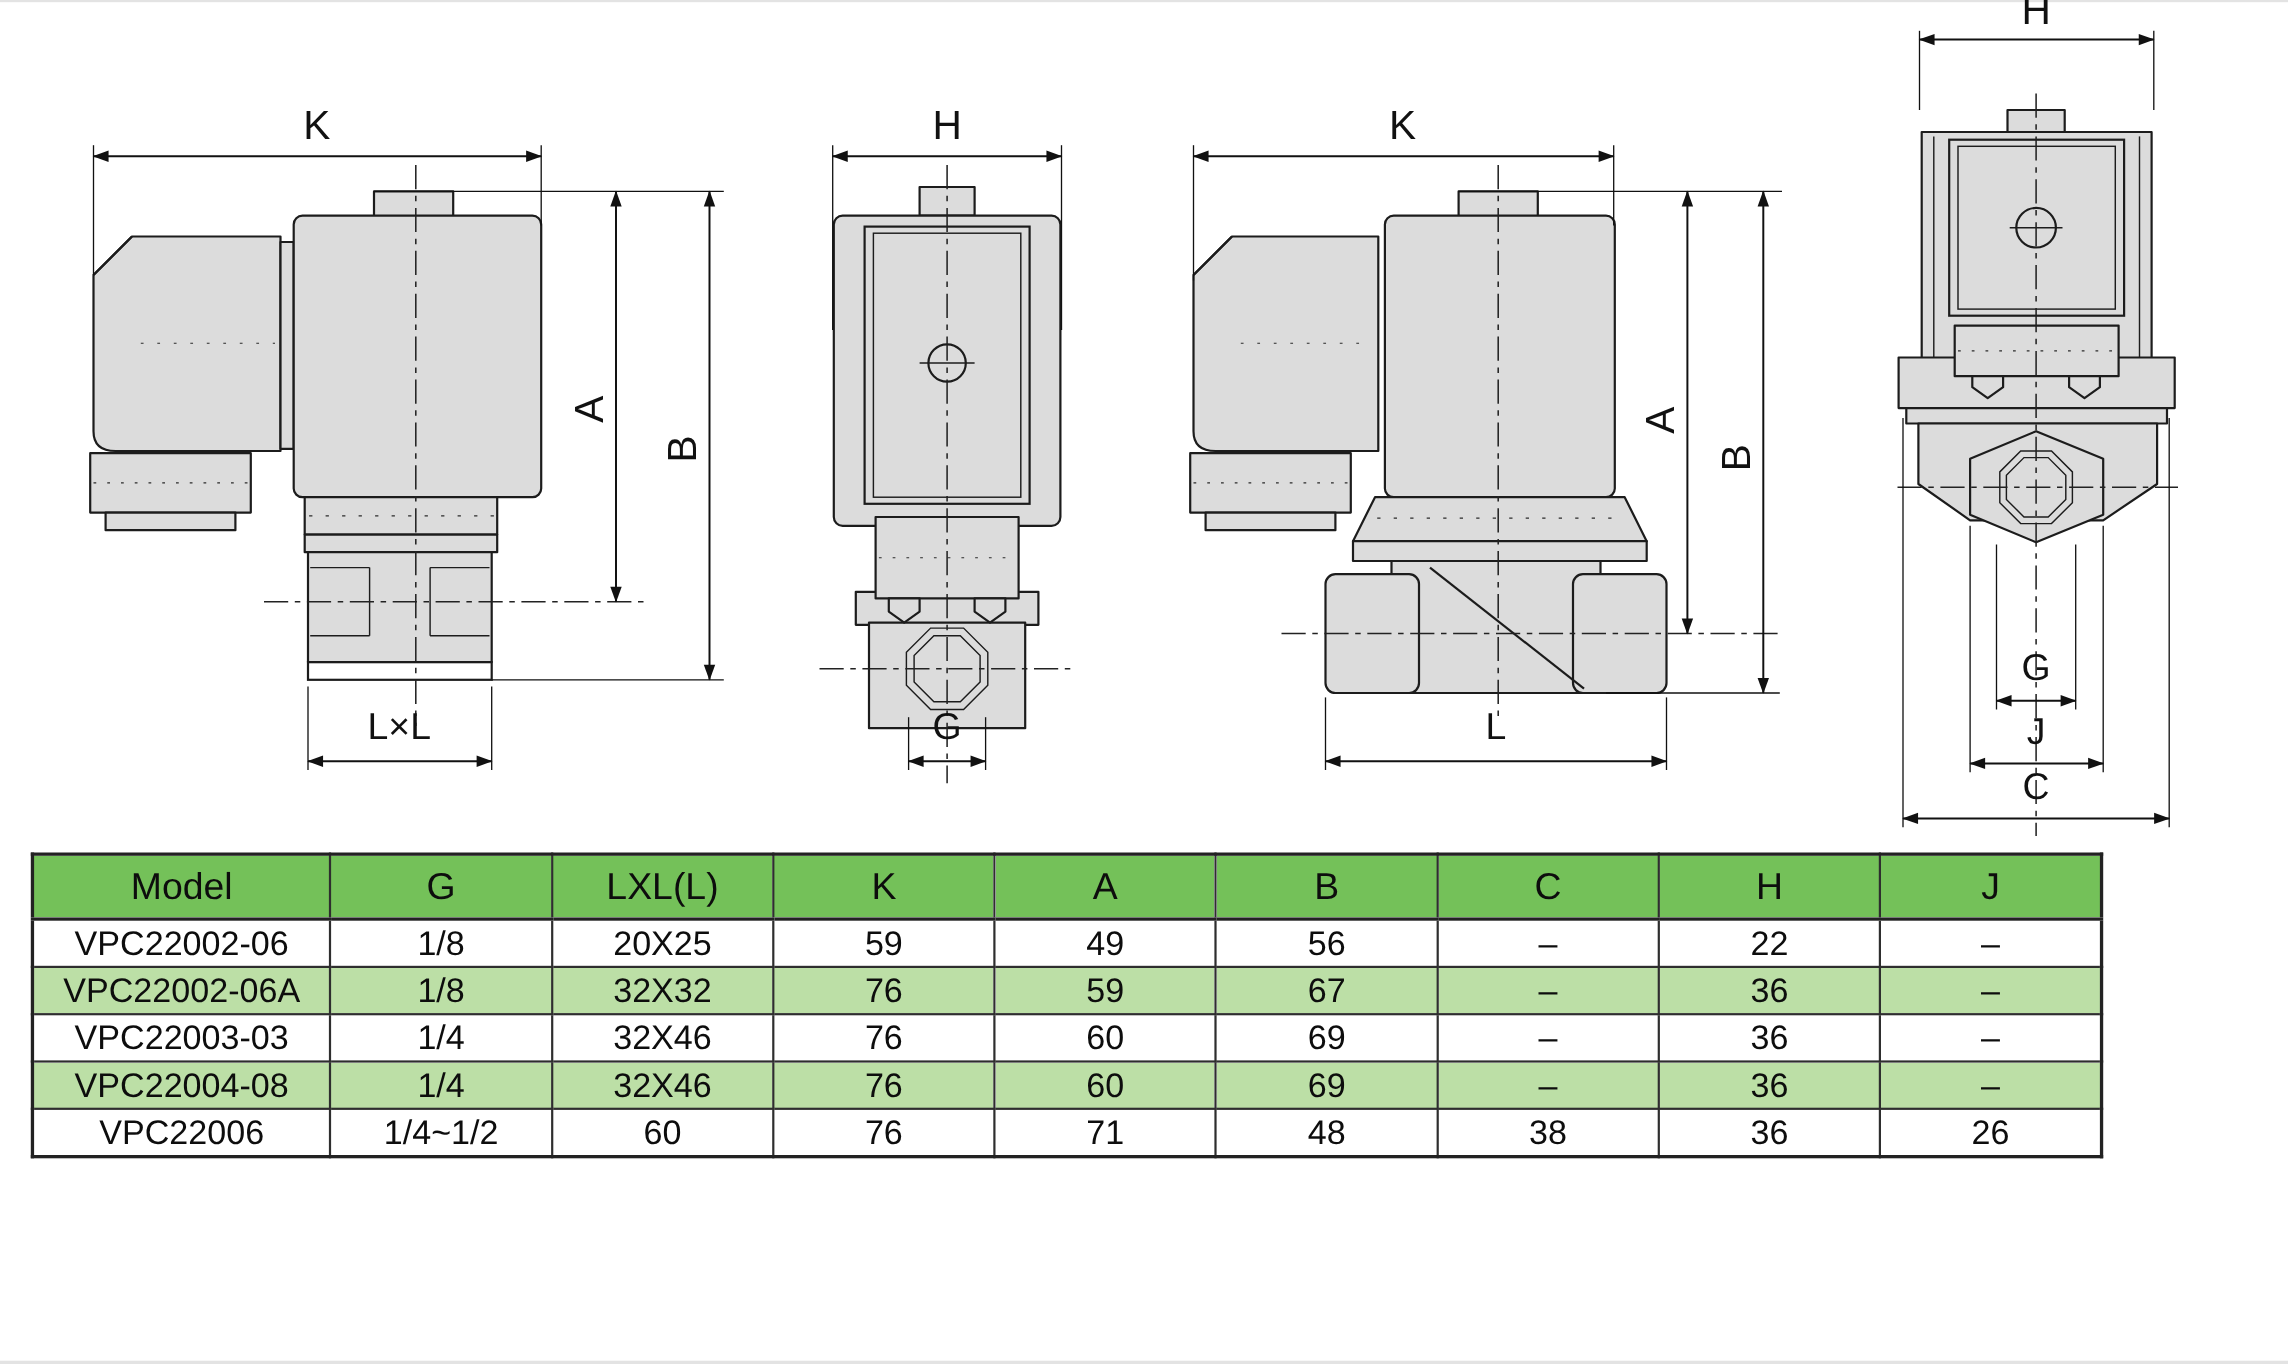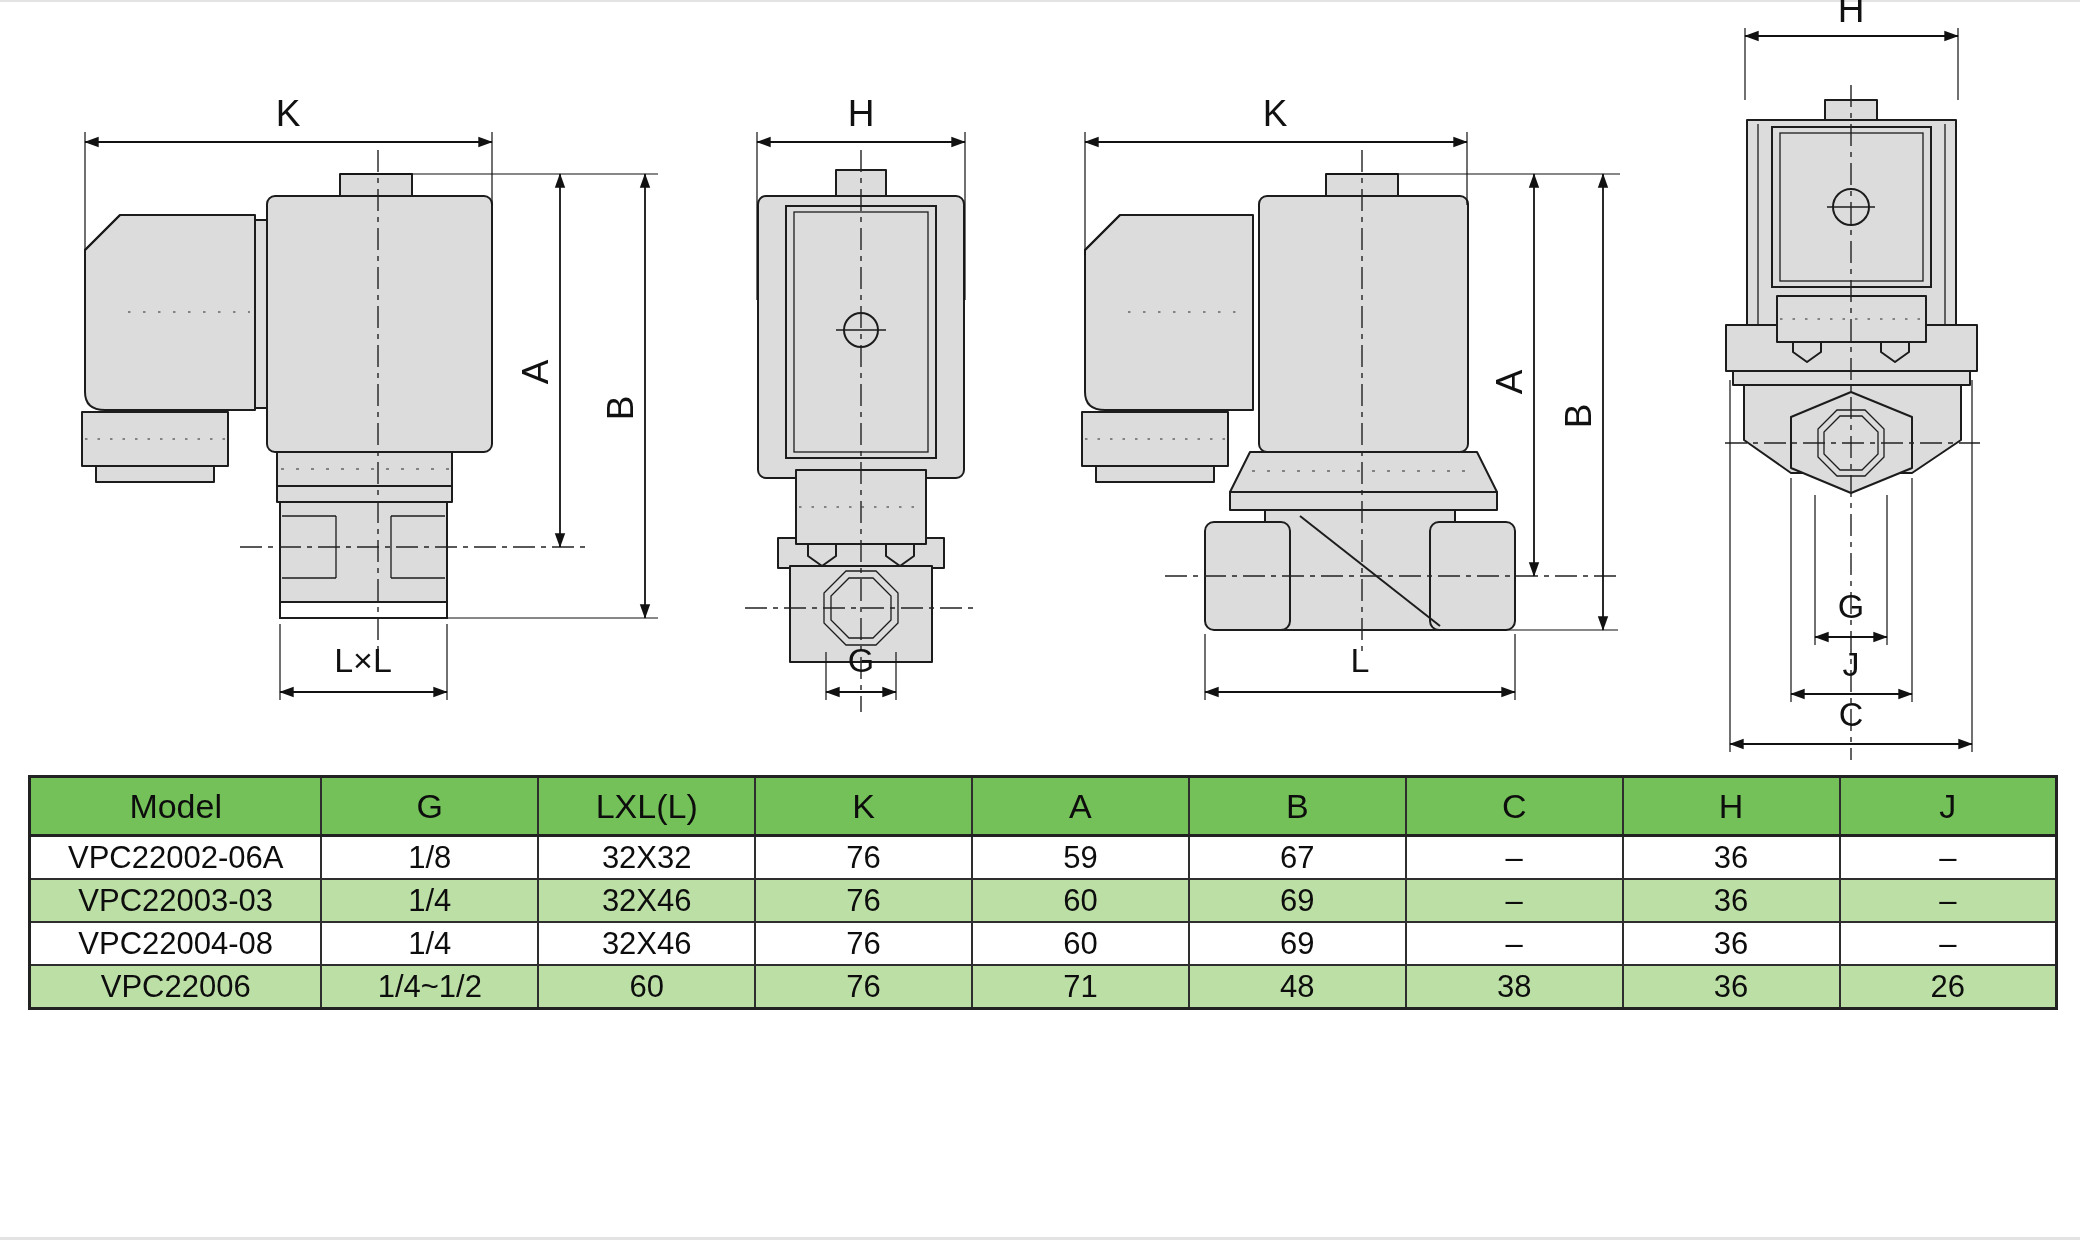--- a/index.html
+++ b/index.html
@@ -21,21 +21,21 @@
   .edge{fill:none;stroke:var(--line-dark);stroke-width:2;}
   .thin{fill:none;stroke:var(--line-dark);stroke-width:1.3;}
   .comb{fill:none;stroke:#2a2a2a;stroke-width:1;}
   .dim{fill:none;stroke:#111;stroke-width:1.8;}
   .ext{fill:none;stroke:#111;stroke-width:1.2;}
   .cl{fill:none;stroke:#222;stroke-width:1.4;stroke-dasharray:22 6 5 6;}
   .dimlabel{fill:#111;font-family:"Liberation Sans",sans-serif;font-size:37px;text-anchor:middle;}
   .dimlabel.small{font-size:34px;}
   #arw path{fill:#111;}
   
-  #spec-table{position:absolute;left:28px;top:775px;width:2030px;border-collapse:collapse;
+  #spec-table{position:absolute;left:28px;top:775px;width:1884px;border-collapse:collapse;
               table-layout:fixed;}
   #spec-table th,#spec-table td{
       border:2px solid var(--border-dark);text-align:center;vertical-align:middle;
       padding:0;color:#0d0d0d;overflow:hidden;white-space:nowrap;}
   #spec-table th{height:56px;background:var(--header-green);font-weight:400;font-size:34px;
       border-bottom:3px solid #222;}
   #spec-table td{height:41px;font-size:31px;background:var(--row-white);}
   #spec-table tbody tr:nth-child(even) td{background:var(--row-green);}
   #spec-table{border:3px solid #222;}
 </style>
@@ -241,20 +241,31 @@
           <th>K</th>
           <th>A</th>
           <th>B</th>
           <th>C</th>
           <th>H</th>
           <th>J</th>
         </tr>
     </thead>
     <tbody>
         <tr>
+          <td>VPC22002-06</td>
+          <td>1/8</td>
+          <td>20X25</td>
+          <td>59</td>
+          <td>49</td>
+          <td>56</td>
+          <td>–</td>
+          <td>22</td>
+          <td>–</td>
+        </tr>
+        <tr>
           <td>VPC22002-06A</td>
           <td>1/8</td>
           <td>32X32</td>
           <td>76</td>
           <td>59</td>
           <td>67</td>
           <td>–</td>
           <td>36</td>
           <td>–</td>
         </tr>

